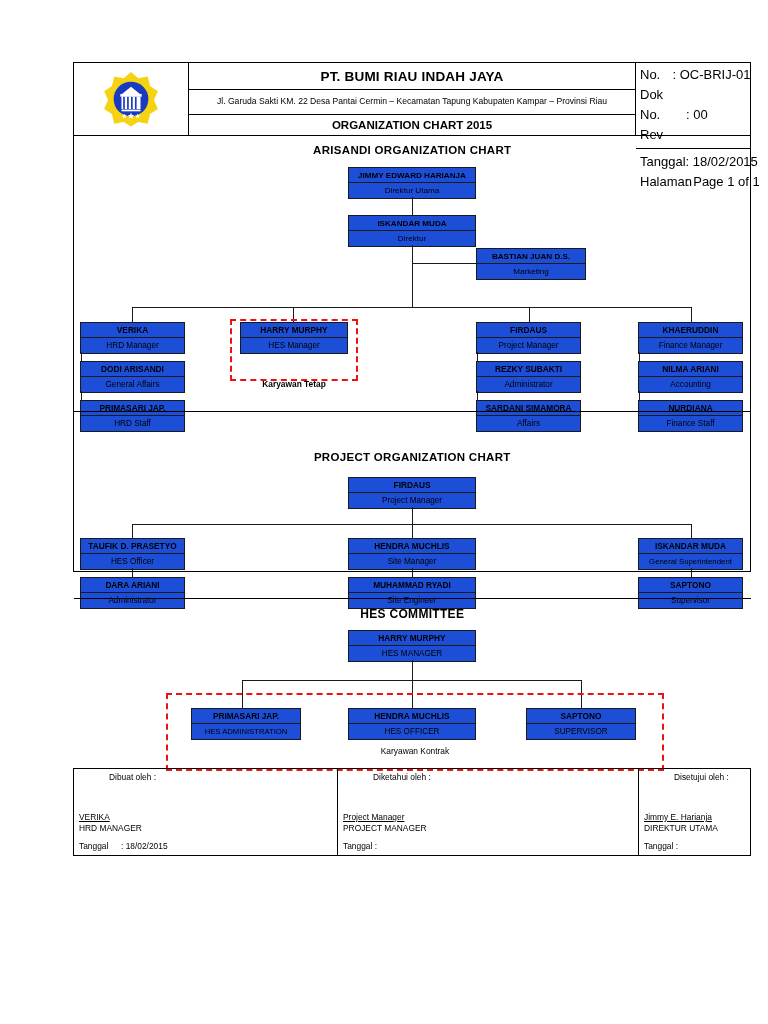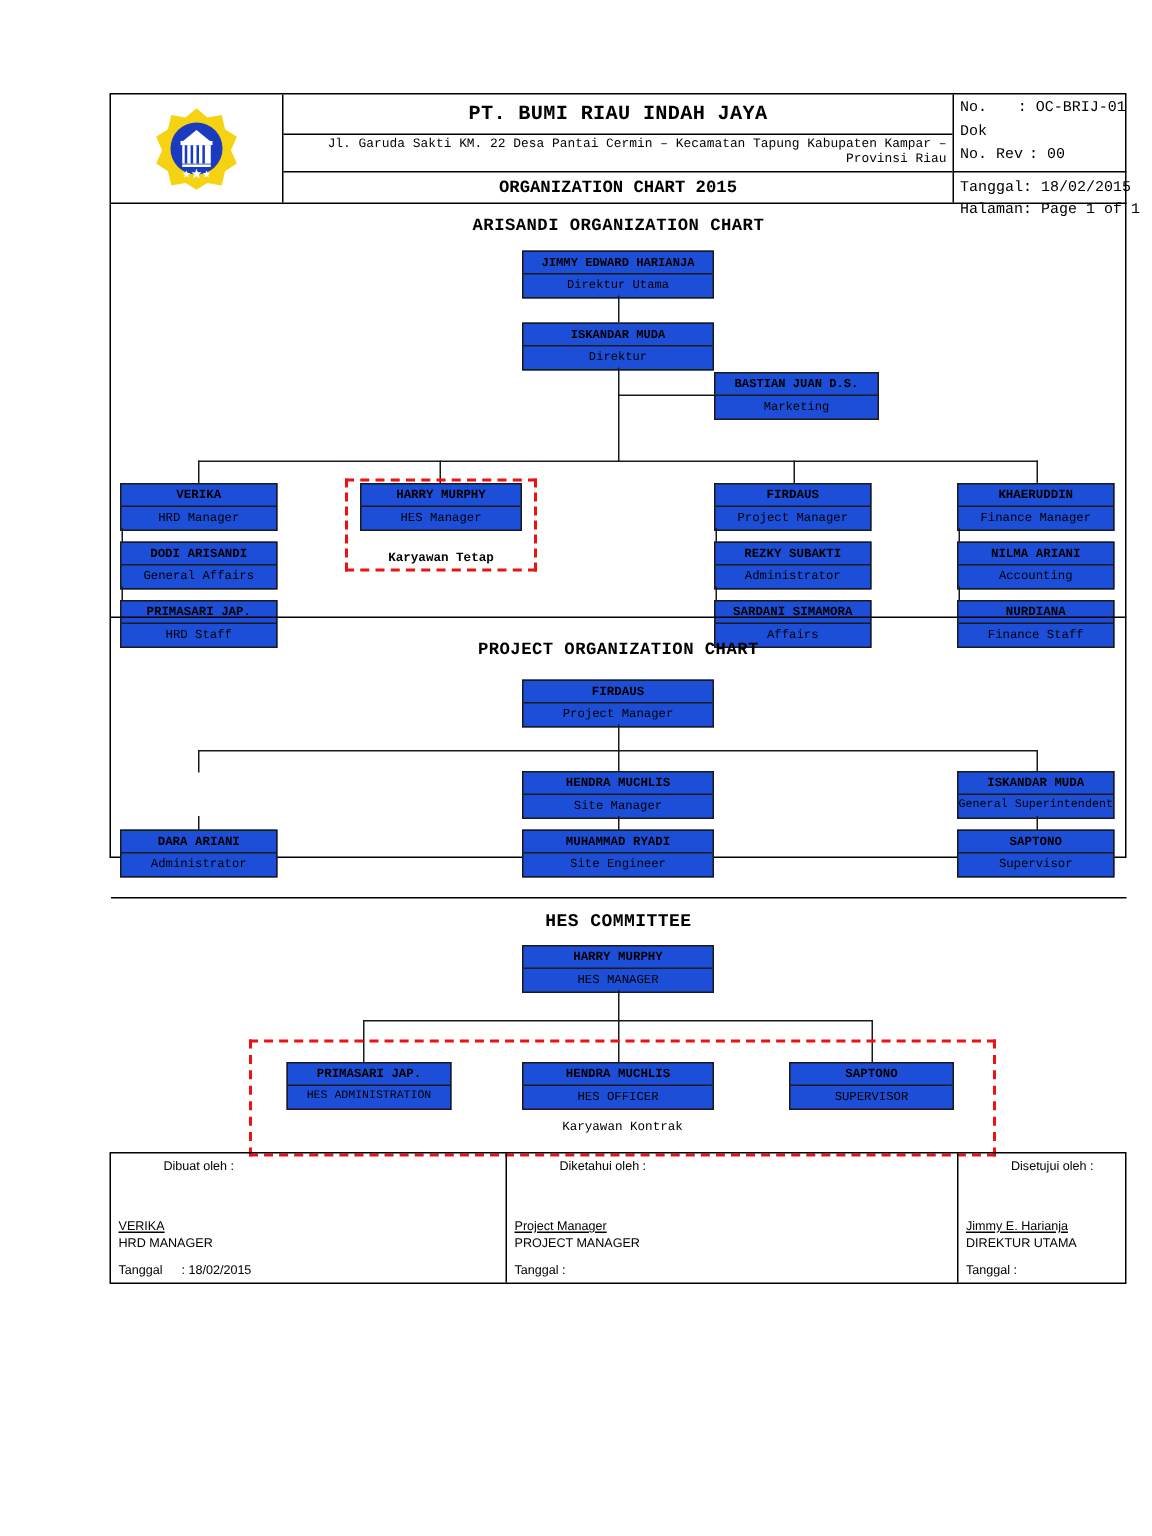--- a/index.html
+++ b/index.html
@@ -11,21 +11,20 @@
     color: #000;
   }
   .page { position: relative; width: 768px; height: 1024px; }
 
   
   .doc-frame {
     position: absolute;
     left: 73px; top: 62px;
     width: 678px; height: 510px;
     border: 1.5px solid #000;
-    font-family: Liberation Mono, monospace;
   }
   .sig-frame {
     position: absolute;
     left: 73px; top: 768px;
     width: 678px; height: 88px;
     border: 1px solid #000;
   }
 
   
   .hdr { position: absolute; left:0; top:0; width: 676.5px; height: 72px; }
@@ -48,21 +47,21 @@
     height: 26px; border-top: 1px solid #000; border-bottom: 1px solid #000;
     display: flex; align-items: center; justify-content: center;
     text-align: right; font-size: 8.6px; line-height: 1.12; padding: 0 4px;
   }
   .hdr-doctitle {
     height: 20px; display: flex; align-items: center; justify-content: center;
     font-size: 11.5px; font-weight: bold;
   }
   .hdr-right {
     position: absolute; left: 562px; top: 0; width: 114.5px; height: 72px;
-    font-size: 10px;
+    font-size: 13px;
   }
   .hdr-right .grp { padding: 2px 0 0 4px; }
   .hdr-right .grp.b2 { border-top: 1px solid #000; margin-top: 2px; padding-top: 3px; }
   .meta-row { display: flex; line-height: 1.55; }
   .meta-k { width: 46px; }
   .meta-v { white-space: nowrap; }
 
   
   .section { position: absolute; left: 0; width: 676.5px; }
   .sec-title {
@@ -204,21 +203,21 @@
       <div class="node" style="left:6px; top:265px; width:105px">
         <div class="nm">PRIMASARI JAP.</div>
         <div class="ti">HRD Staff</div>
       </div>
 
       <div class="red-box" style="left:156px; top:184px; width:128px; height:62px"></div>
       <div class="node" style="left:166px; top:187px; width:108px">
         <div class="nm">HARRY MURPHY</div>
         <div class="ti">HES Manager</div>
       </div>
-      <div class="red-label bold" style="left:156px; top:232px; width:128px">Karyawan Tetap</div>
+      <div class="red-label bold" style="left:156px; top:244px; width:128px">Karyawan Tetap</div>
 
       <div class="node" style="left:402px; top:187px; width:105px">
         <div class="nm">FIRDAUS</div>
         <div class="ti">Project Manager</div>
       </div>
       <div class="ln lnv" style="left:403px; top:217px; height:14px"></div>
       <div class="node" style="left:402px; top:226px; width:105px">
         <div class="nm">REZKY SUBAKTI</div>
         <div class="ti">Administrator</div>
       </div>
@@ -238,34 +237,38 @@
         <div class="ti">Accounting</div>
       </div>
       <div class="ln lnv" style="left:565px; top:256px; height:14px"></div>
       <div class="node" style="left:564px; top:265px; width:105px">
         <div class="nm">NURDIANA</div>
         <div class="ti">Finance Staff</div>
       </div>
     </div>
     <div class="sec-div" style="top:348px"></div>
 
-    <div class="section" style="top:344px; height:187px">
+    <div class="section" style="top:368px; height:187px">
       <div class="sec-title" style="margin-top:20px; font-size:11.5px">PROJECT ORGANIZATION CHART</div>
 
       <div class="node" style="left:274px; top:46px; width:128px">
         <div class="nm">FIRDAUS</div>
         <div class="ti">Project Manager</div>
       </div>
 
       <div class="ln lnv" style="left:337.5px; top:76px; height:18px"></div>
       <div class="ln lnh" style="left:58px; top:93px; width:560px"></div>
       <div class="ln lnv" style="left:58px; top:93px; height:15px"></div>
       <div class="ln lnv" style="left:337.5px; top:93px; height:15px"></div>
       <div class="ln lnv" style="left:617px; top:93px; height:15px"></div>
 
+      <div class="node" style="left:6px; top:107px; width:105px">
+        <div class="nm">TAUFIK D. PRASETYO</div>
+        <div class="ti">HES Officer</div>
+      </div>
       <div class="ln lnv" style="left:58px; top:137px; height:14px"></div>
       <div class="node" style="left:6px; top:146px; width:105px">
         <div class="nm">DARA ARIANI</div>
         <div class="ti">Administrator</div>
       </div>
 
       <div class="node" style="left:274px; top:107px; width:128px">
         <div class="nm">HENDRA MUCHLIS</div>
         <div class="ti">Site Manager</div>
       </div>

